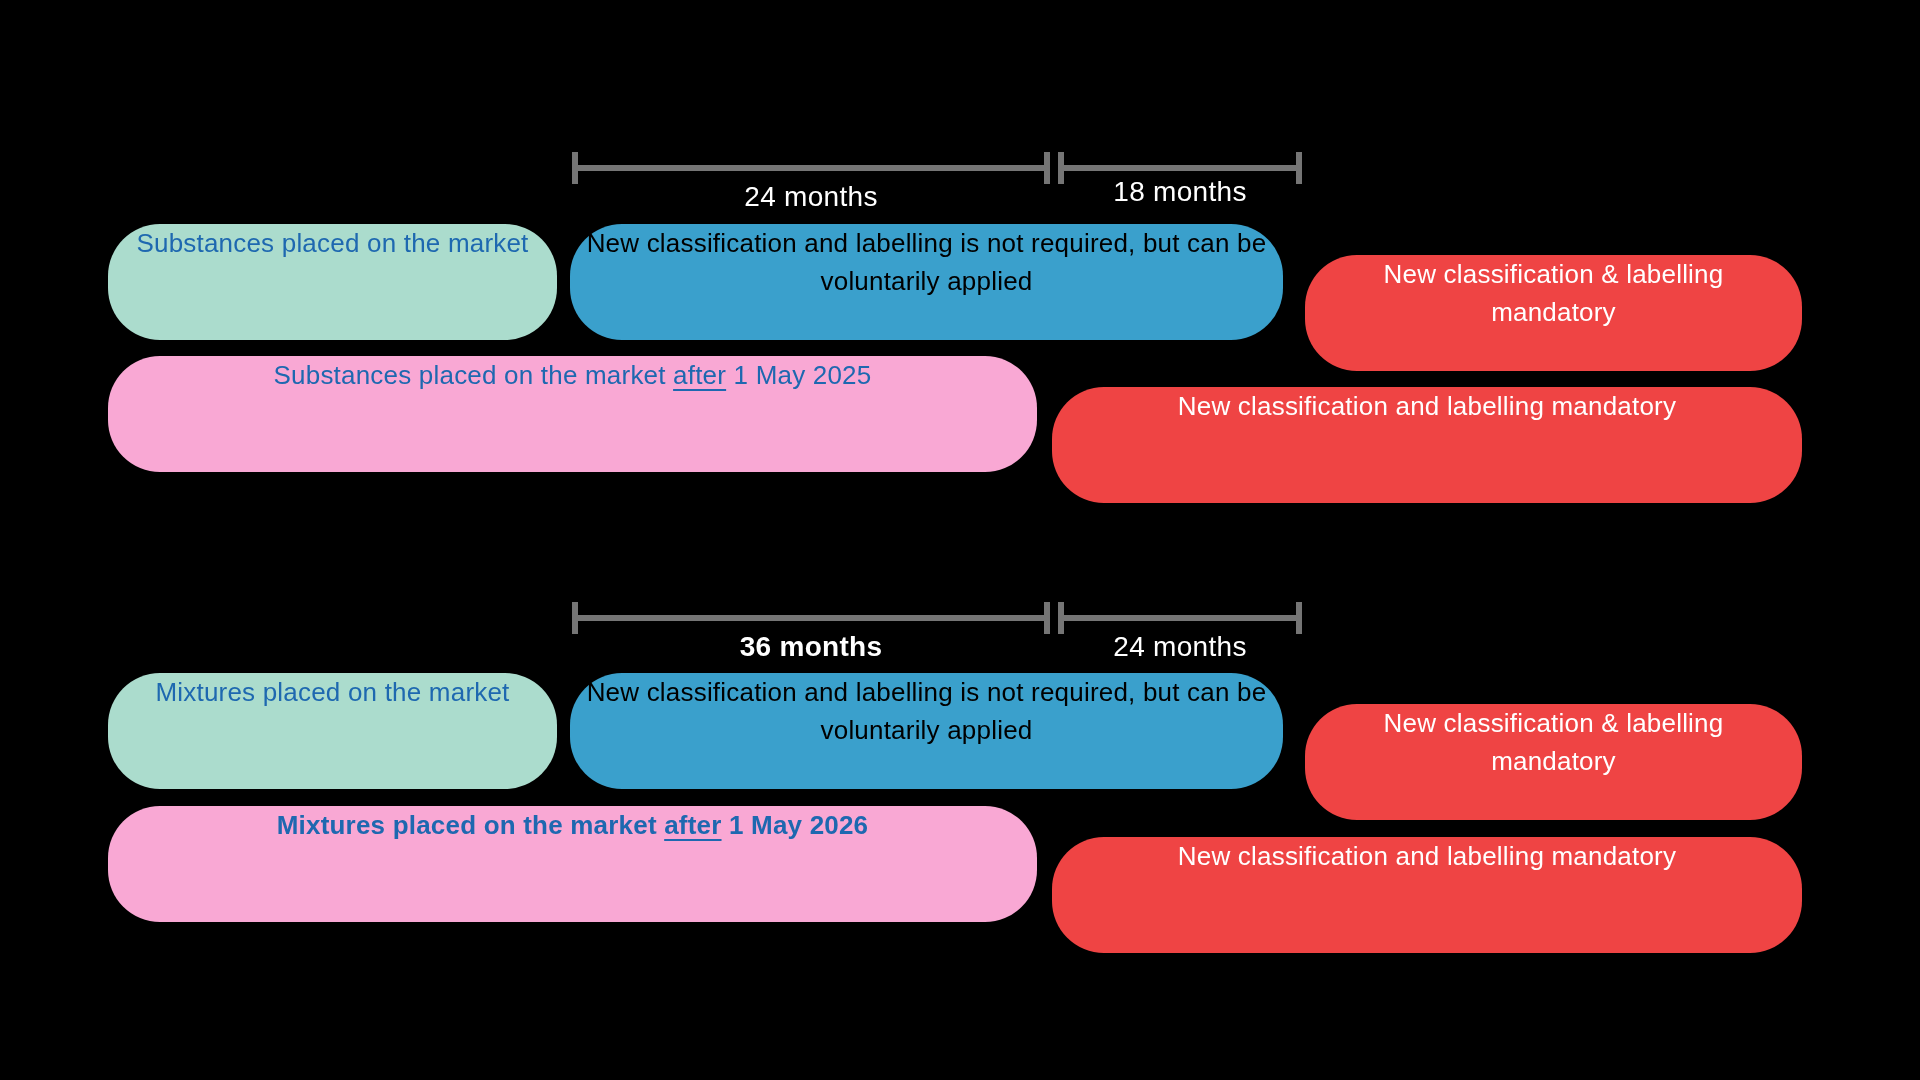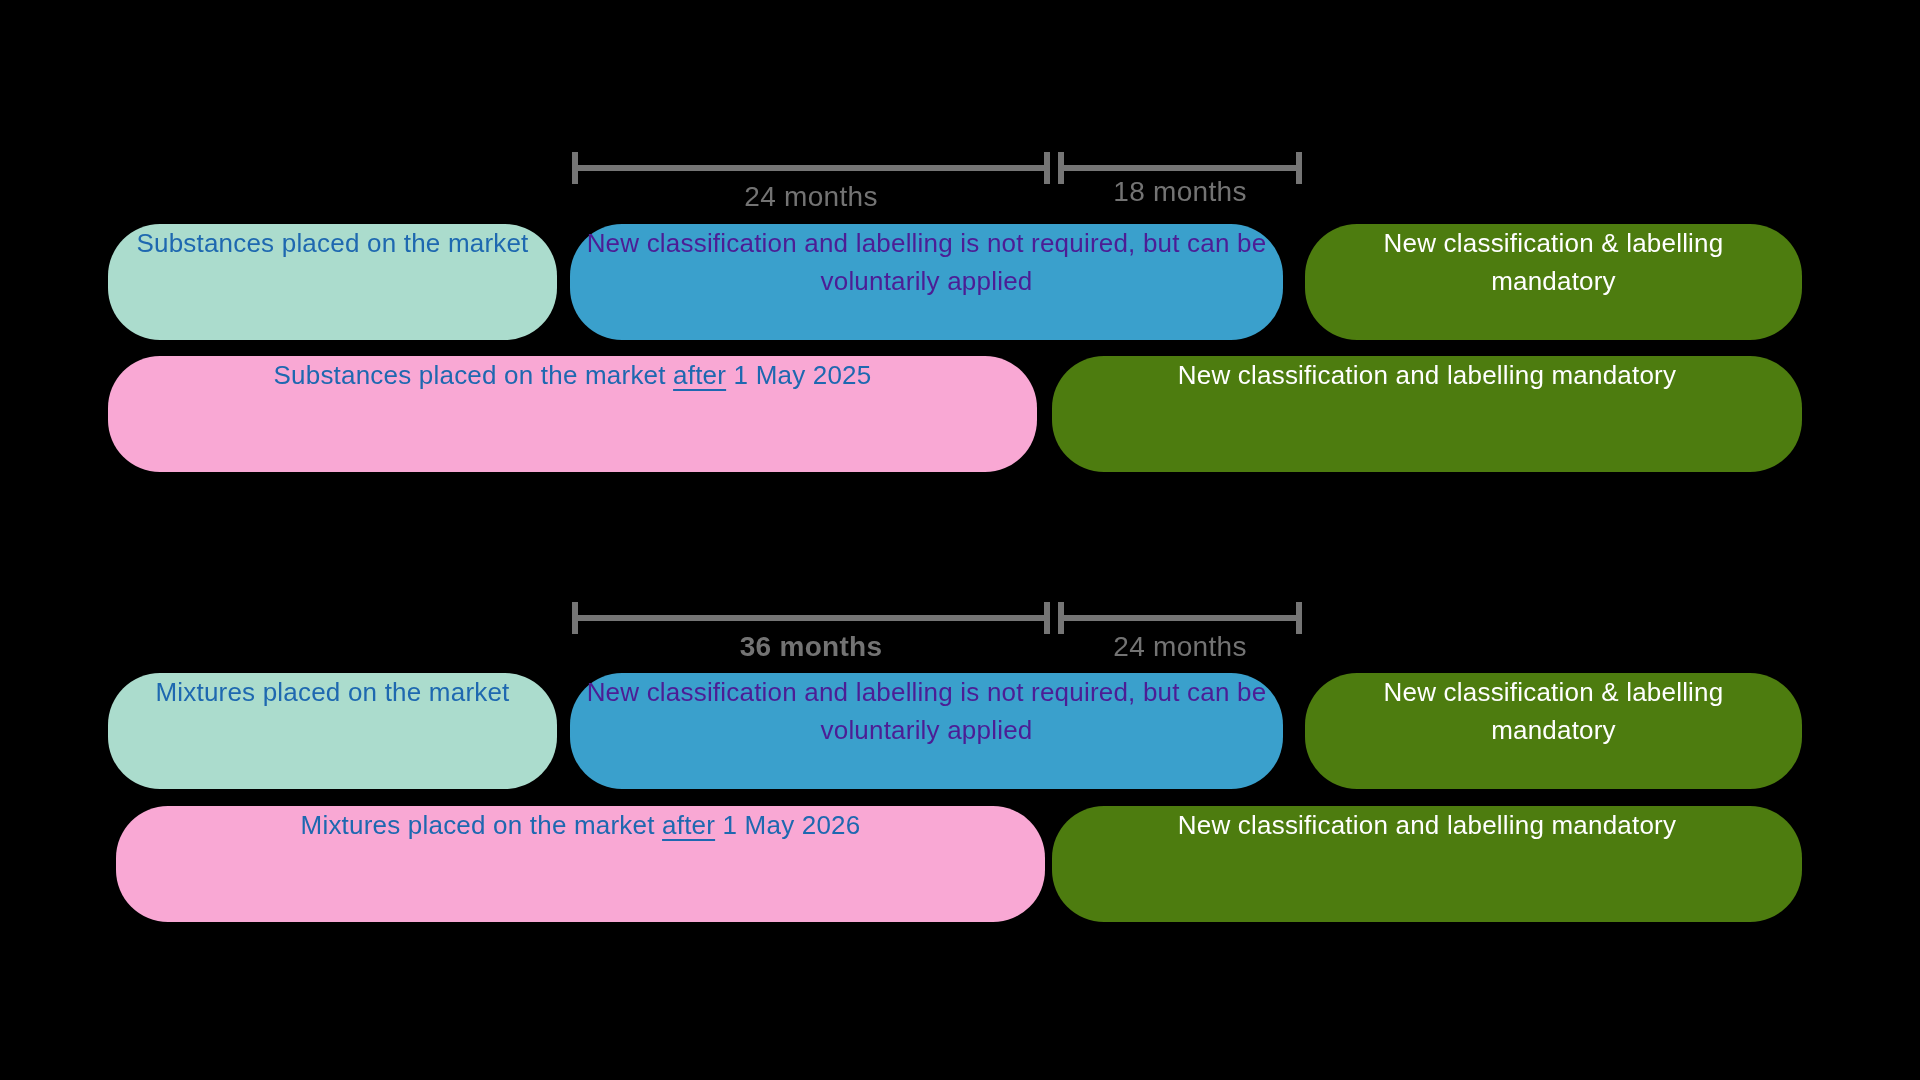--- a/index.html
+++ b/index.html
@@ -29,43 +29,43 @@
     width: 6px;
     height: 32px;
     background: #757575;
   }
   .ruler-seg .tick.left  { left: 0; }
   .ruler-seg .tick.right { right: 0; }
   .ruler-label {
     position: absolute;
     width: 360px;
     text-align: center;
-    color: #737373;
+    color: #ffffff;
     font-size: 28px;
     letter-spacing: 0.3px;
   }
   
   .box {
     position: absolute;
     height: 116px;
     border-radius: 52px;
     display: flex;
     flex-direction: column;
     align-items: center;
     text-align: center;
     font-size: 26px;
     line-height: 38px;
     letter-spacing: 0.2px;
     box-sizing: border-box;
     padding: 0 14px;
   }
   .box.mint      { background: #abdccd; color: #1e68b0; }
   .box.lightmint { background: #f9a8d4; color: #1e68b0; }
-  .box.blue      { background: #3aa0cc; color: #4c1d95; }
-  .box.green     { background: #4d7c0f; color: #ffffff; }
+  .box.blue      { background: #3aa0cc; color: #000000; }
+  .box.green     { background: #ef4444; color: #ffffff; margin-top: 31px; }
   .u {
     text-decoration: underline;
     text-underline-offset: 5px;
     text-decoration-thickness: 2px;
   }
   .blue .inner { max-width: 690px; }
 </style>
 </head>
 <body>
 
@@ -119,20 +119,20 @@
     <div>Mixtures placed on the market</div>
   </div>
   <div class="box blue" style="left:570px; top:673px; width:713px;">
     <div class="inner">New classification and labelling is not required, but can be voluntarily applied</div>
   </div>
   <div class="box green" style="left:1305px; top:673px; width:497px;">
     <div>New classification &amp; labelling</div>
     <div>mandatory</div>
   </div>
 
-  <div class="box lightmint" style="left:116px; top:806px; width:929px;">
+  <div class="box lightmint" style="left:108px; top:806px; width:929px;font-weight:bold;">
     <div><span>Mixtures placed on the market </span><span class="u">after</span><span> 1 May 2026</span></div>
   </div>
   <div class="box green" style="left:1052px; top:806px; width:750px;">
     <div>New classification and labelling mandatory</div>
   </div>
 
 </div>
 
 </body></html>

